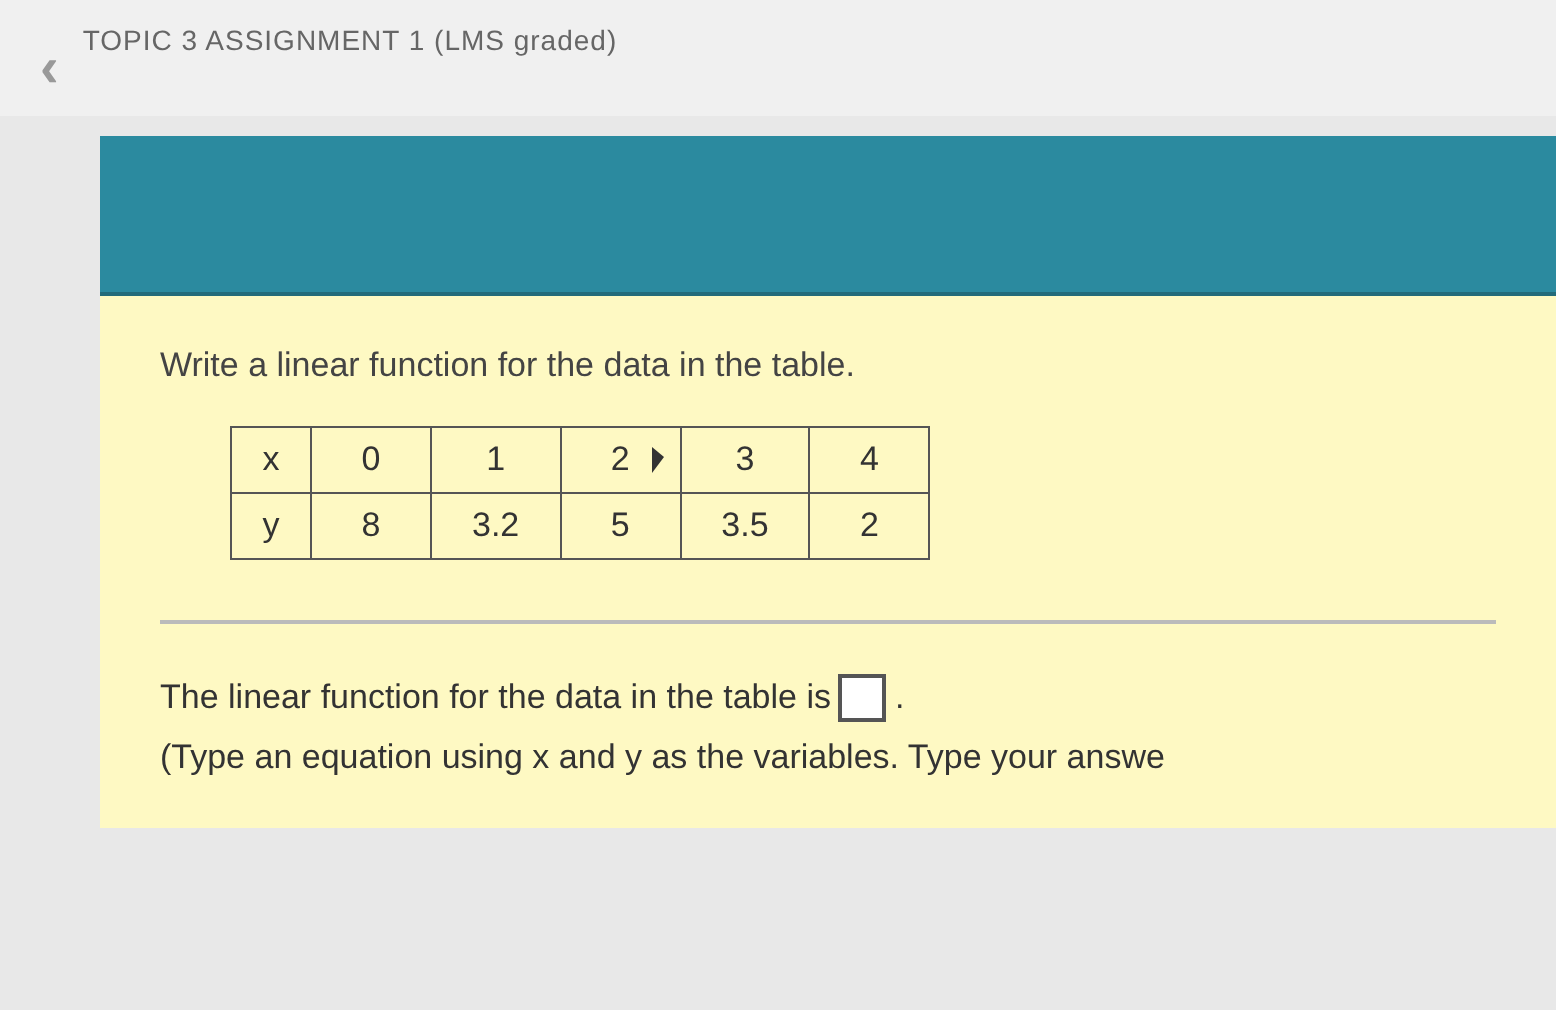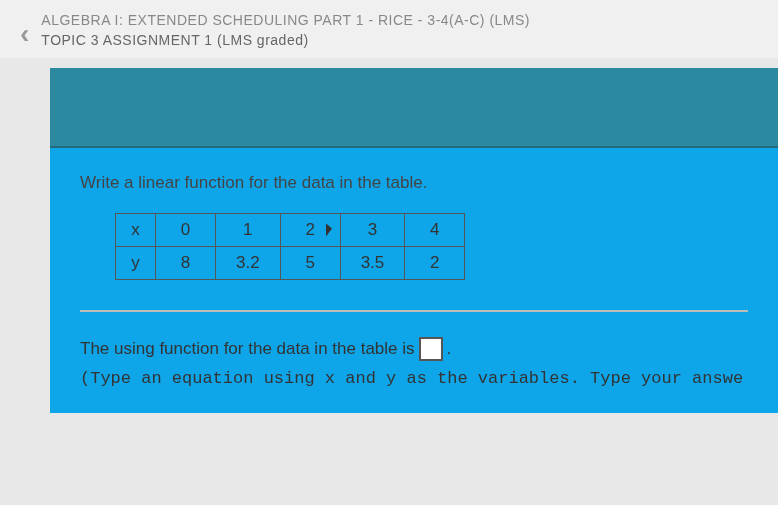--- a/index.html
+++ b/index.html
@@ -38,21 +38,21 @@
       letter-spacing: 0.5px;
       margin-bottom: 4px;
     }
     .topic-title {
       font-size: 14px;
       color: #666;
       letter-spacing: 0.5px;
     }
     .content-area {
       margin: 10px 0 0 50px;
-      background: #0ea5e9;
+      background: #fef9c3;
     }
     .banner {
       background: #2b8a9f;
       height: 80px;
       border-bottom: 2px solid #236b7a;
     }
     .question-area {
       padding: 25px 30px;
     }
     .question-text {
@@ -109,30 +109,28 @@
       width: 24px;
       height: 24px;
       border: 2px solid #555;
       background: #fff;
       margin: 0 4px;
       vertical-align: middle;
     }
     .hint-text {
       font-size: 17px;
       color: #333;
-      font-family: Liberation Mono, monospace;
     }
   </style>
 </head>
 <body>
 
 <div class="header">
   <div class="back-icon">‹</div>
   <div class="header-text">
-    <div class="breadcrumb">ALGEBRA I: EXTENDED SCHEDULING PART 1 - RICE - 3-4(A-C) (LMS)</div>
     <div class="topic-title">TOPIC 3 ASSIGNMENT 1 (LMS graded)</div>
   </div>
 </div>
 
 <div class="content-area">
   <div class="banner"></div>
   <div class="question-area">
     <div class="question-text">Write a linear function for the data in the table.</div>
 
     <table class="data-table">
@@ -152,19 +150,19 @@
         <td>5</td>
         <td>3.5</td>
         <td>2</td>
       </tr>
     </tbody>
       </table>
 
     <hr class="divider">
 
     <div class="answer-text">
-      <span>The using function for the data in the table is</span>
+      <span>The linear function for the data in the table is</span>
       <span class="answer-input"></span>
       <span>.</span>
     </div>
     <div class="hint-text">(Type an equation using x and y as the variables. Type your answe</div>
   </div>
 </div>
 
 </body></html>

